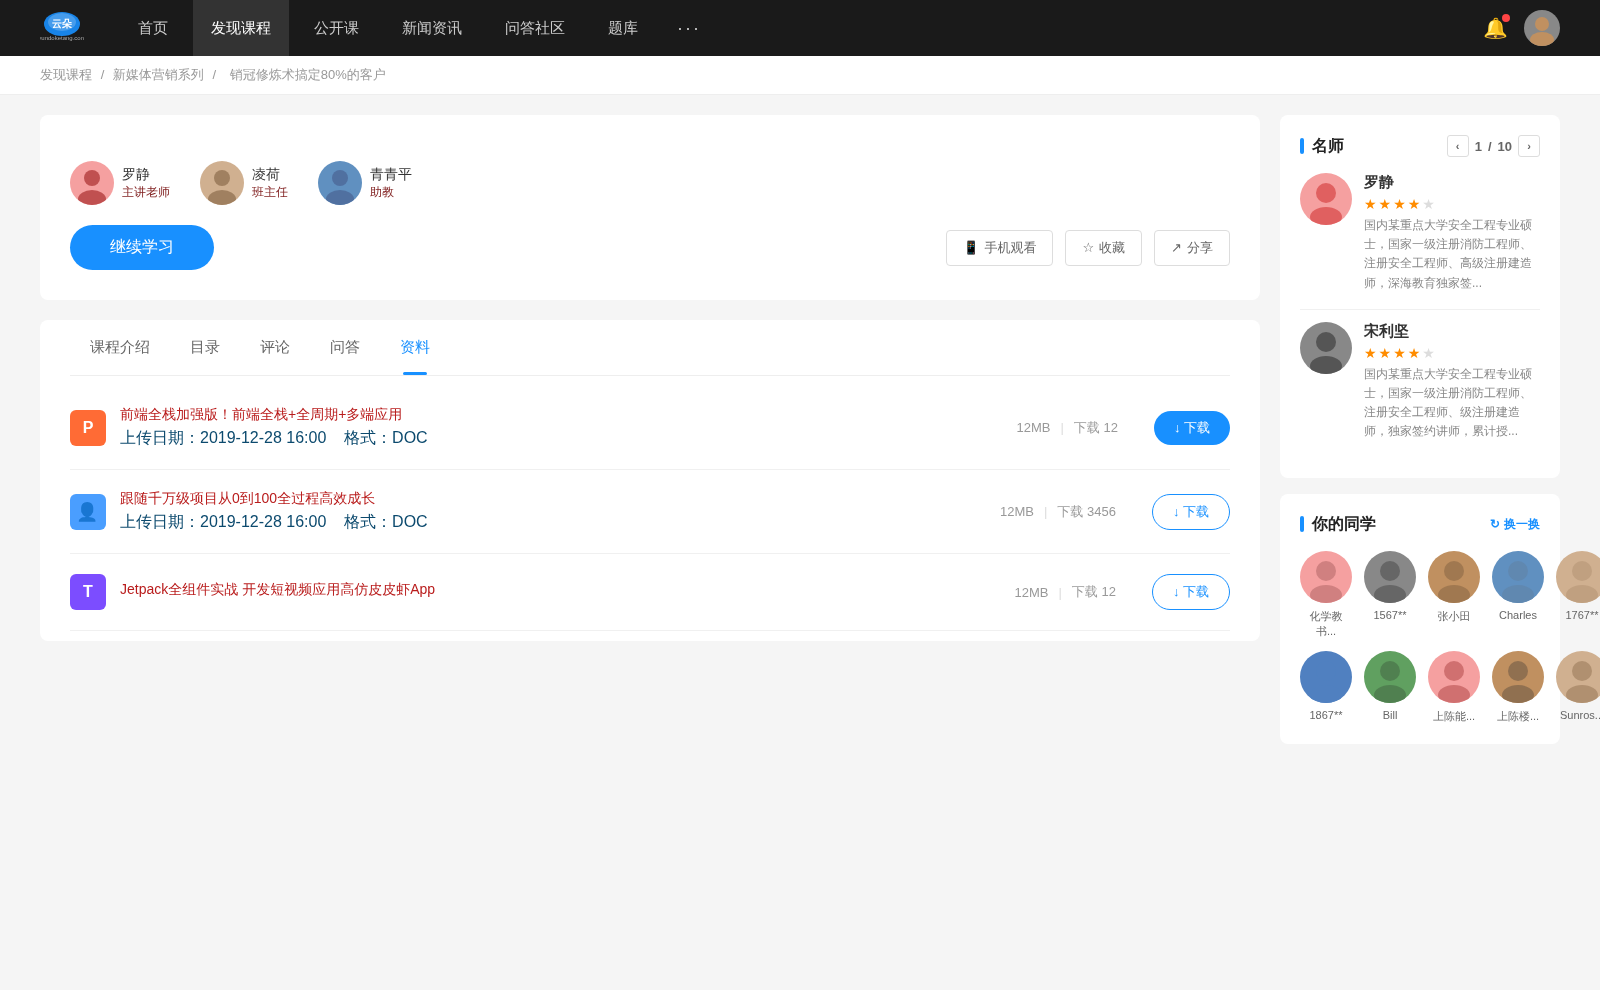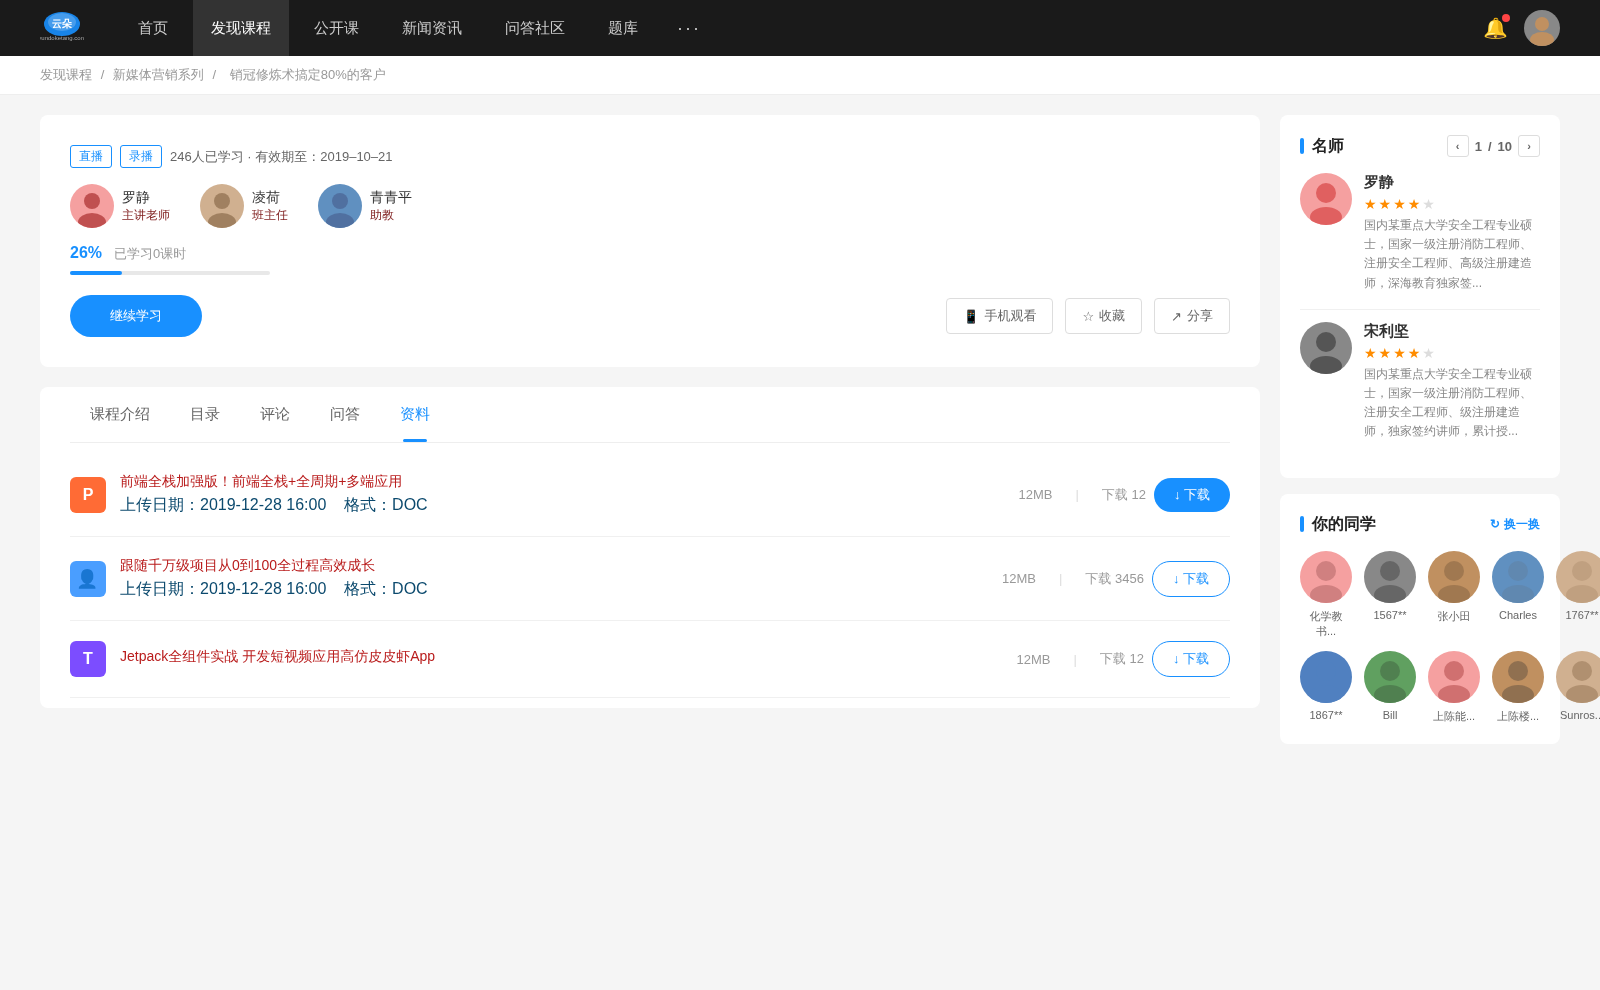--- a/index.html
+++ b/index.html
@@ -43,42 +43,42 @@
     .teacher-avatar { width: 44px; height: 44px; border-radius: 50%; overflow: hidden; background: #ddd; }
     .teacher-avatar img, .teacher-avatar svg { width: 100%; height: 100%; object-fit: cover; }
     .teacher-info .name { font-size: 14px; color: #333; }
     .teacher-info .role { font-size: 12px; color: #7f1d1d; }
     .progress-section { margin: 16px 0; }
     .progress-label { color: #1890ff; font-size: 16px; font-weight: bold; }
     .progress-sub { color: #999; font-size: 13px; margin-left: 8px; }
     .progress-bar-bg { background: #e8e8e8; height: 4px; border-radius: 2px; margin-top: 8px; width: 200px; }
     .progress-bar-fill { background: #1890ff; height: 4px; border-radius: 2px; width: 26%; }
     .action-row { display: flex; align-items: center; margin-top: 20px; gap: 16px; }
-    .btn-continue { background: #1890ff; color: white; border: none; border-radius: 24px; padding: 12px 40px; font-size: 13px; cursor: pointer; }
+    .btn-continue { background: #1890ff; color: white; border: none; border-radius: 24px; padding: 12px 40px; font-size: 16px; cursor: pointer; }
     .action-btns { margin-left: auto; display: flex; gap: 12px; }
     .action-btn { border: 1px solid #ddd; background: white; color: #666; padding: 8px 16px; border-radius: 4px; cursor: pointer; font-size: 13px; display: flex; align-items: center; gap: 5px; }
 
     
     .tabs-section { background: white; border-radius: 8px; padding: 0 30px; }
     .tabs-nav { display: flex; border-bottom: 1px solid #eee; }
     .tab-item { padding: 18px 20px; cursor: pointer; color: #666; font-size: 15px; position: relative; }
     .tab-item.active { color: #1890ff; }
     .tab-item.active::after { content: ''; position: absolute; bottom: 0; left: 50%; transform: translateX(-50%); width: 24px; height: 3px; background: #1890ff; border-radius: 2px; }
 
     
     .resource-list { padding: 10px 0; }
     .resource-item { display: flex; align-items: center; padding: 20px 0; border-bottom: 1px solid #f0f0f0; }
     .resource-icon { width: 36px; height: 36px; border-radius: 6px; display: flex; align-items: center; justify-content: center; font-size: 16px; font-weight: bold; color: white; margin-right: 14px; flex-shrink: 0; }
     .icon-p { background: #ff6b35; }
     .icon-user { background: #4a9eff; }
     .icon-t { background: #7c4dff; }
     .resource-info { flex: 1; }
     .resource-title { font-size: 14px; color: #b91c1c; margin-bottom: 4px; }
     .resource-meta { font-size: 16px; color: #0c4a6e; }
-    .resource-stats { color: #999; font-size: 13px; margin: 0 8px; display: flex; gap: 23px; align-items: center; white-space: nowrap; }
+    .resource-stats { color: #999; font-size: 13px; margin: 0 36px; display: flex; gap: 10px; align-items: center; white-space: nowrap; }
     .resource-stats .sep { color: #ddd; }
     .btn-download { border: 1px solid #1890ff; color: #1890ff; background: white; border-radius: 20px; padding: 8px 20px; cursor: pointer; font-size: 13px; display: flex; align-items: center; gap: 5px; white-space: nowrap; }
     .btn-download-fill { background: #1890ff; color: white; border: none; border-radius: 20px; padding: 8px 20px; cursor: pointer; font-size: 13px; display: flex; align-items: center; gap: 5px; white-space: nowrap; }
 
     
     .sidebar-card { background: white; border-radius: 8px; padding: 20px; margin-bottom: 16px; }
     .sidebar-title { display: flex; align-items: center; font-size: 16px; font-weight: bold; color: #222; margin-bottom: 16px; }
     .sidebar-title::before { content: ''; display: inline-block; width: 4px; height: 16px; background: #1890ff; border-radius: 2px; margin-right: 8px; }
     .sidebar-pagination { display: flex; align-items: center; gap: 6px; margin-left: auto; font-size: 13px; color: #666; }
     .page-btn { width: 22px; height: 22px; border: 1px solid #ddd; border-radius: 3px; display: flex; align-items: center; justify-content: center; cursor: pointer; font-size: 11px; color: #666; }
@@ -151,25 +151,20 @@
   <a href="#">新媒体营销系列</a>
   <span> / </span>
   <span>销冠修炼术搞定80%的客户</span>
 </div>
 
 <div class="main-container">
 
   <div class="left-content">
 
     <div class="course-card">
-      <div class="course-tags">
-        <span class="tag tag-live">直播</span>
-        <span class="tag tag-record">录播</span>
-        <span class="course-meta">246人已学习 · 有效期至：2019–10–21</span>
-      </div>
       <div class="teachers">
         <div class="teacher-item">
           <div class="teacher-avatar avatar-pink">
             <svg viewBox="0 0 44 44">
                 <circle cx="22" cy="17" r="8" fill="#c05050"></circle>
                 <ellipse cx="22" cy="38" rx="14" ry="9" fill="#c05050"></ellipse>
               </svg>
           </div>
           <div class="teacher-info">
             <div class="name">罗静</div>
@@ -192,27 +187,20 @@
           <div class="teacher-avatar avatar-blue">
             <svg viewBox="0 0 44 44">
                 <circle cx="22" cy="17" r="8" fill="#5070a0"></circle>
                 <ellipse cx="22" cy="38" rx="14" ry="9" fill="#5070a0"></ellipse>
               </svg>
           </div>
           <div class="teacher-info">
             <div class="name">青青平</div>
             <div class="role">助教</div>
           </div>
-        </div>
-      </div>
-      <div class="progress-section">
-        <span class="progress-label">26%</span>
-        <span class="progress-sub">已学习0课时</span>
-        <div class="progress-bar-bg">
-          <div class="progress-bar-fill"></div>
         </div>
       </div>
       <div class="action-row">
         <button class="btn-continue">继续学习</button>
         <div class="action-btns">
           <button class="action-btn">
             <span>📱</span>
             <span>手机观看</span>
           </button>
           <button class="action-btn">

